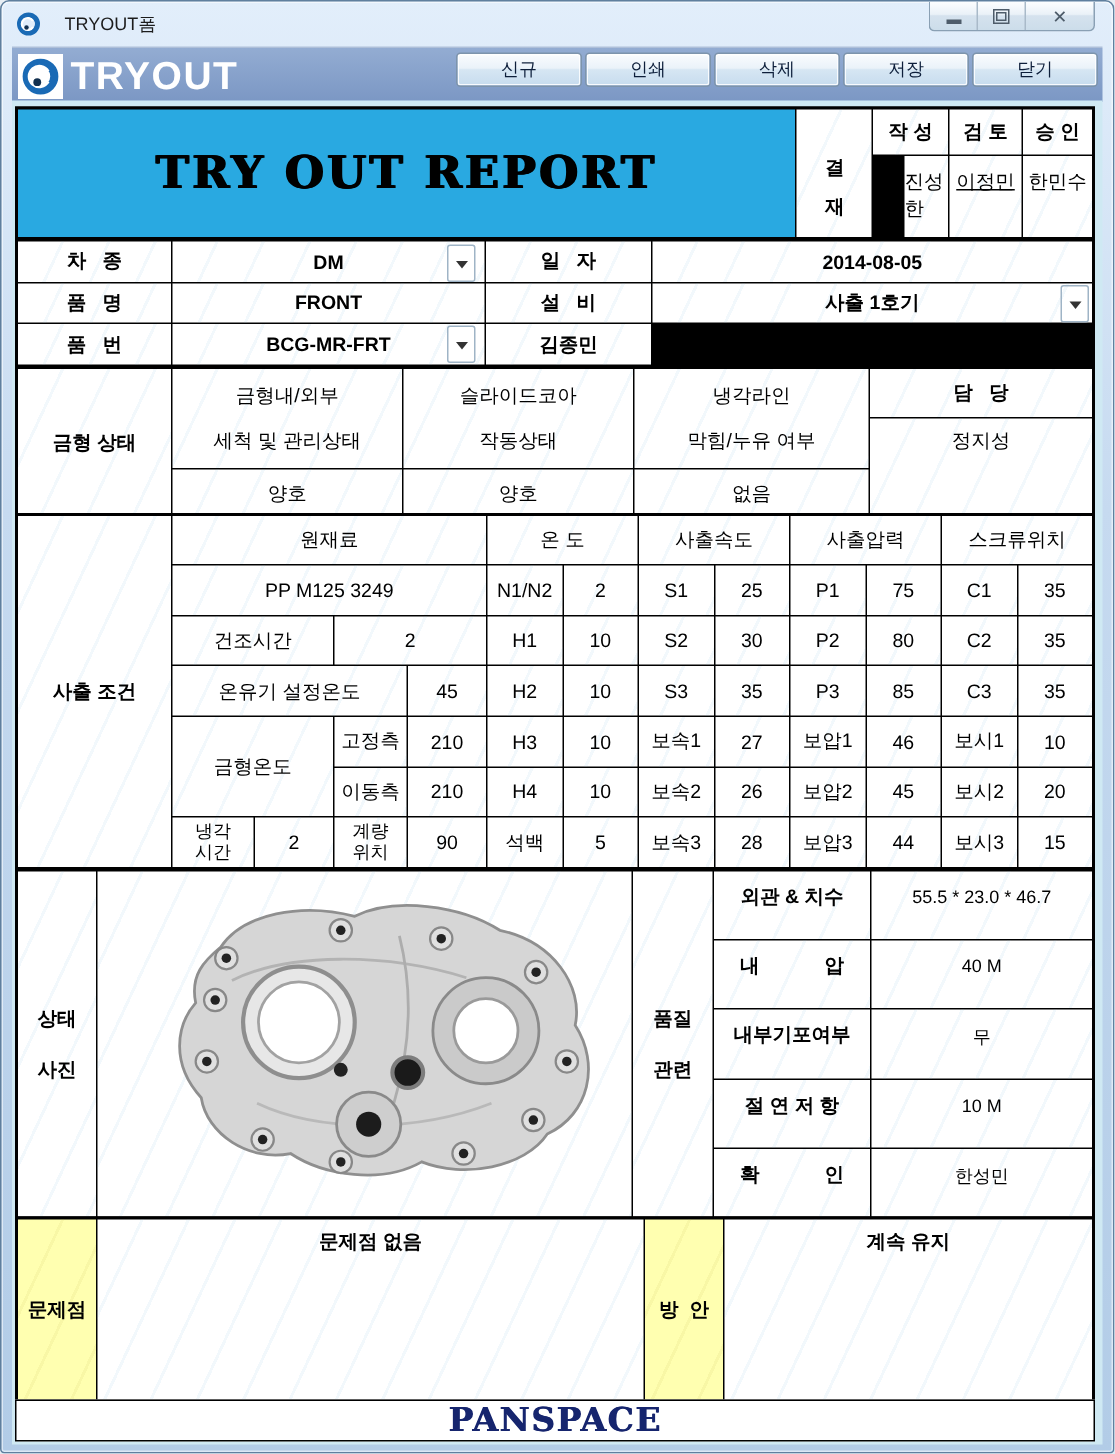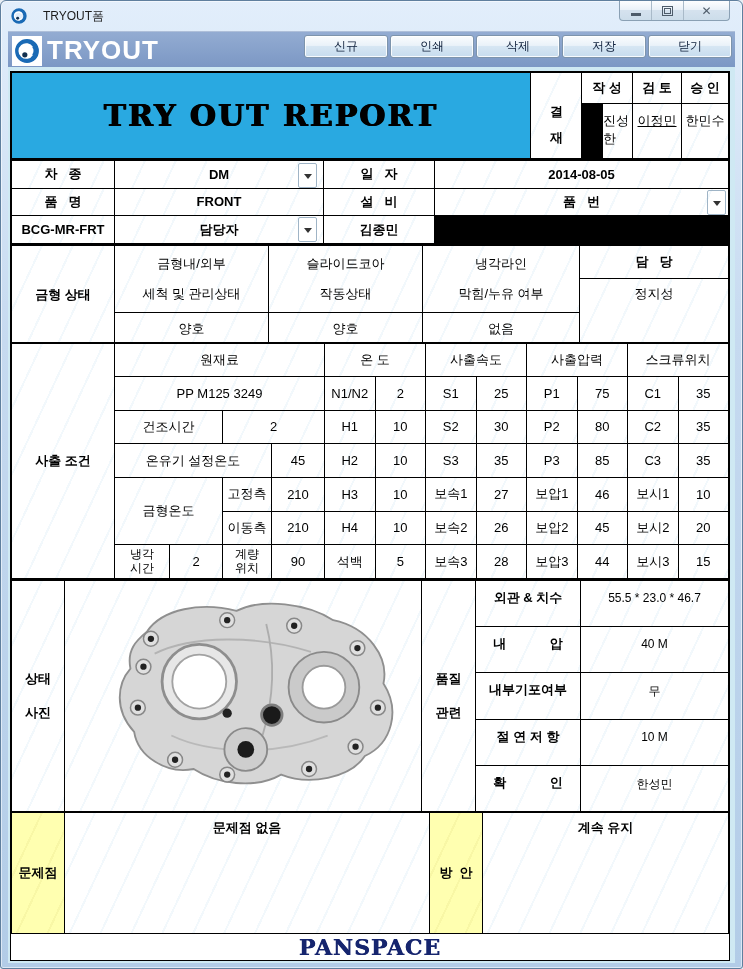--- a/index.html
+++ b/index.html
@@ -121,24 +121,24 @@
 
     <div class="blk" style="top:92px; height:82px; grid-template-columns:102px 208px 110px 1fr; grid-template-rows:repeat(3,1fr);">
       <div class="cell bold pre">차   종</div>
       <div class="cell bold rel">DM</div>
       <div class="cell bold pre">일   자</div>
       <div class="cell bold">2014-08-05</div>
 
       <div class="cell bold pre">품   명</div>
       <div class="cell bold">FRONT</div>
       <div class="cell bold pre">설   비</div>
+      <div class="cell bold rel">사출 1호기</div>
 
       <div class="cell bold pre">품   번</div>
       <div class="cell bold rel">BCG-MR-FRT</div>
-      <div class="cell bold pre">담당자</div>
       <div class="cell bold">김종민</div>
     </div>
 
     <span class="dd" style="position:absolute; top:96px;  left:290px; height:23px;"></span>
     <span class="dd" style="position:absolute; top:150px; left:290px; height:23px;"></span>
     <span class="dd" style="position:absolute; top:123px; left:699px; height:23px;"></span>
 
     <div class="blk" style="top:177px; height:98px; grid-template-columns:102px 153px 153px 156px 1fr; grid-template-rows:32px 33px 1fr;">
       <div class="cell bold" style="grid-area:1/1/4/2;">금형 상태</div>
 

